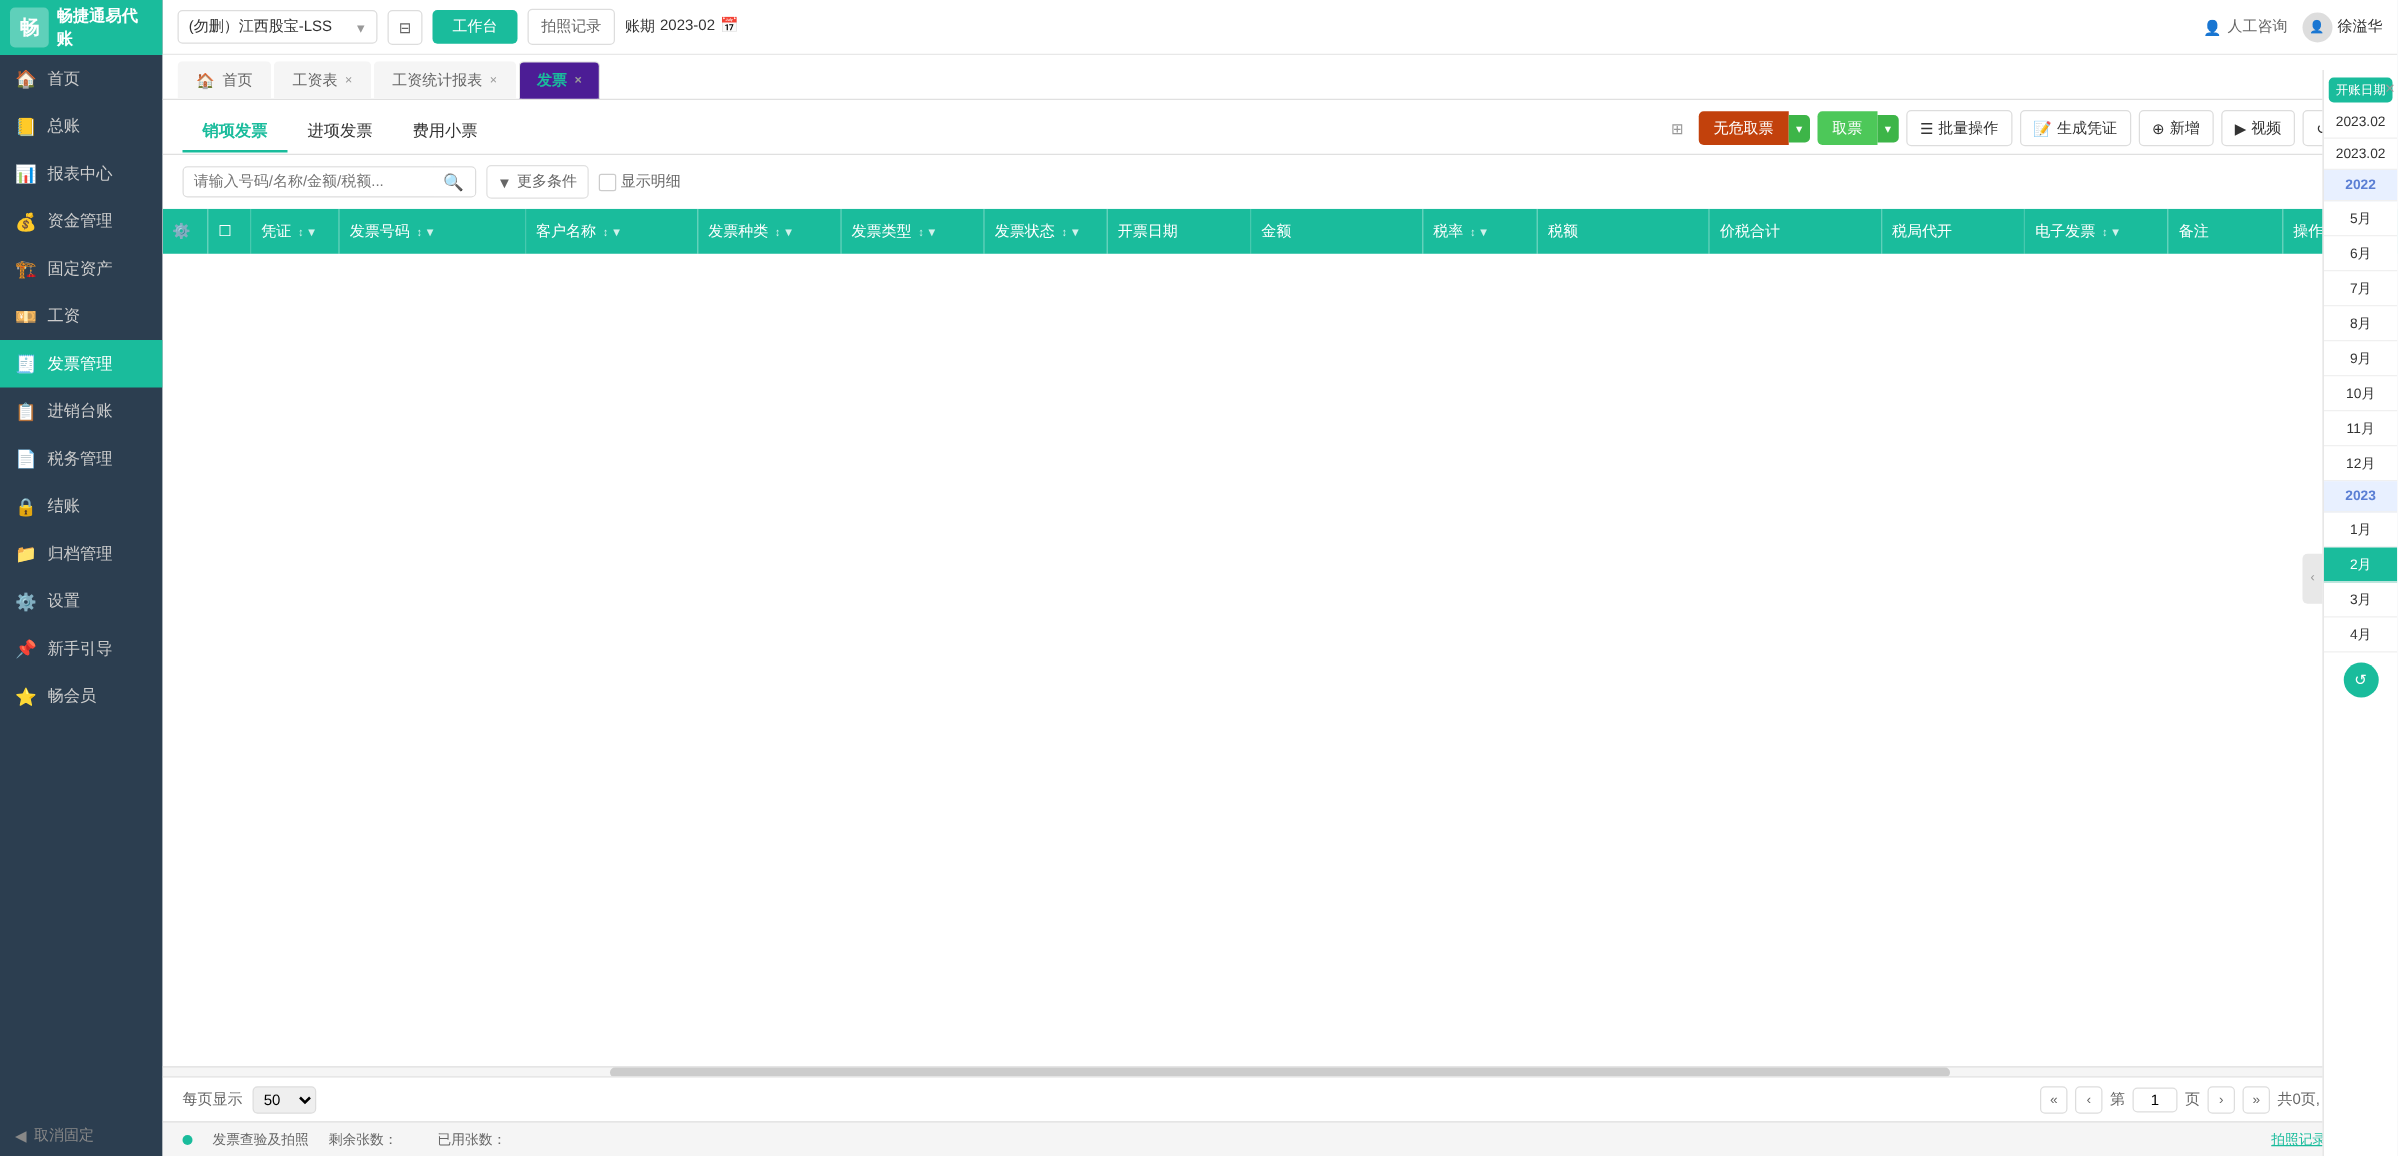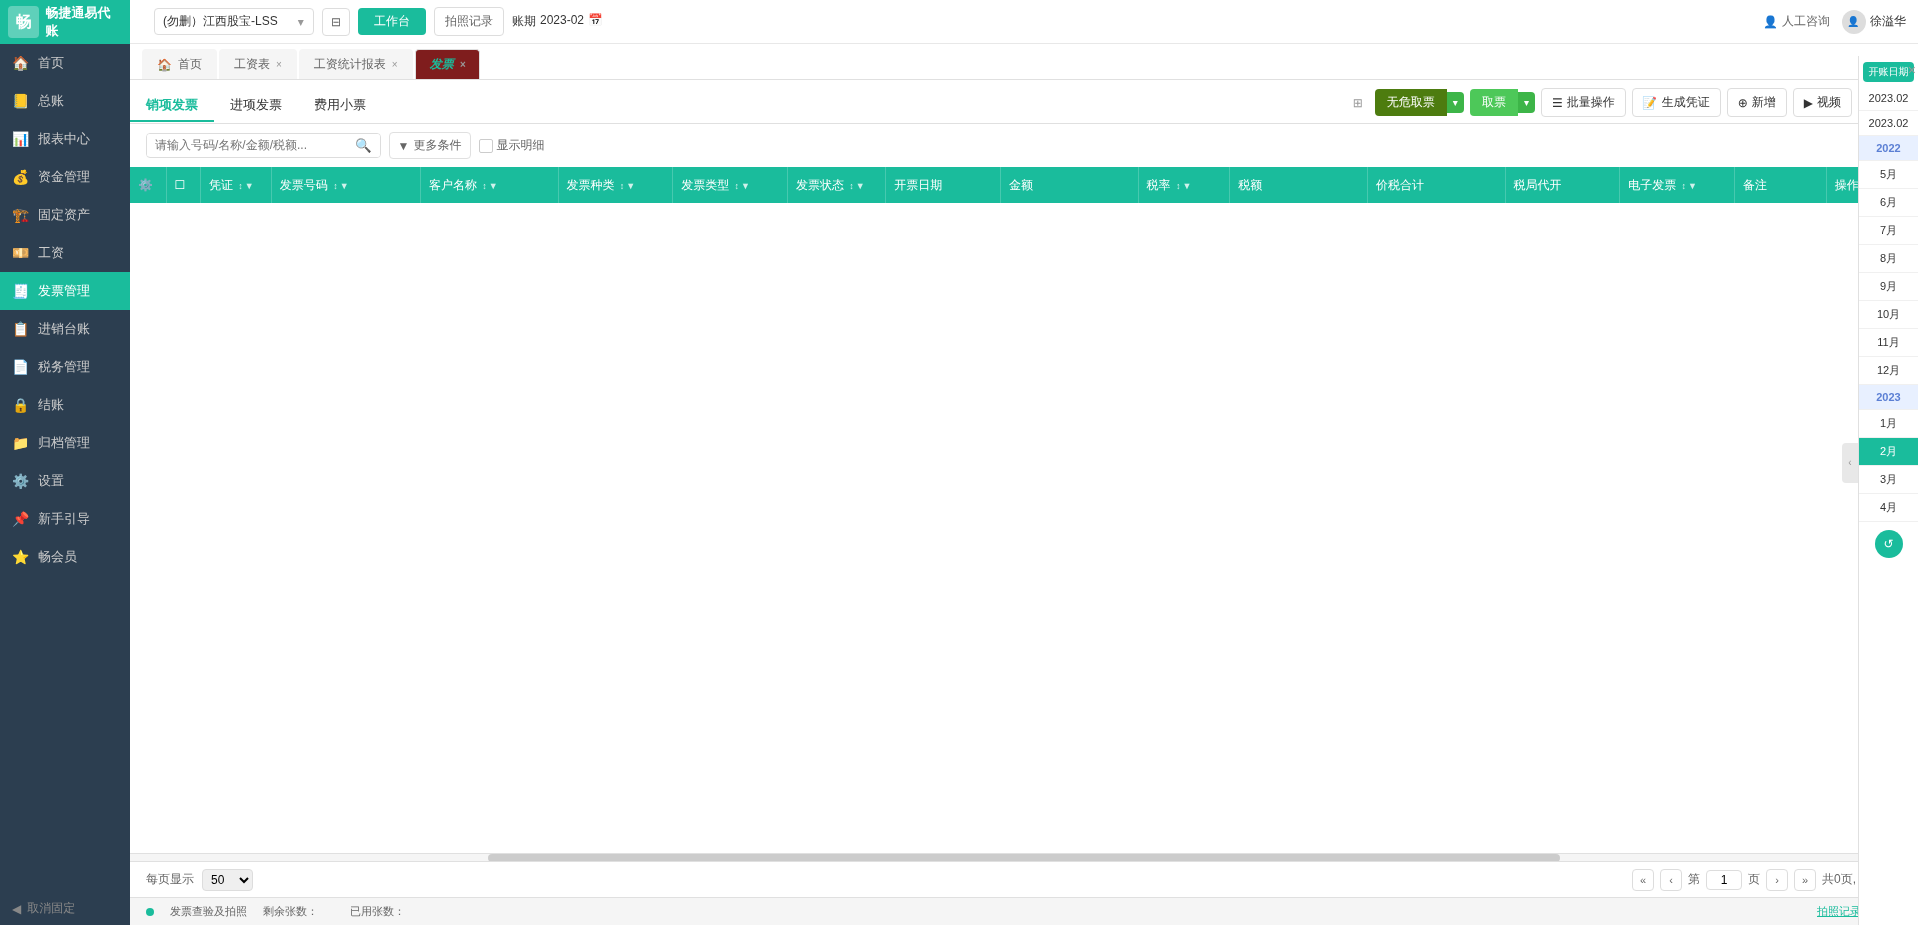--- a/index.html
+++ b/index.html
@@ -12,52 +12,52 @@
     .sidebar-item { display: flex; align-items: center; gap: 8px; padding: 10px 12px; cursor: pointer; color: #ccc; font-size: 13px; }
     .sidebar-item.active { background: #1abc9c; color: #fff; }
     .sidebar-item-icon { width: 18px; height: 18px; display: flex; align-items: center; justify-content: center; font-size: 14px; }
     .sidebar-bottom { margin-top: auto; padding: 8px 12px; display: flex; align-items: center; gap: 6px; color: #888; font-size: 12px; cursor: pointer; }
 
     
     .main { flex: 1; display: flex; flex-direction: column; overflow: hidden; position: relative; }
 
     
     .topbar { height: 44px; background: #fff; display: flex; align-items: center; padding: 0 12px; border-bottom: 1px solid #e8e8e8; gap: 8px; }
-    .company-select { display: flex; align-items: center; gap: 20px; border: 1px solid #ddd; border-radius: 4px; padding: 4px 8px; cursor: pointer; font-size: 12px; color: #333; background: #fff; min-width: 160px; margin-left: 12px; }
+    .company-select { display: flex; align-items: center; gap: 20px; border: 1px solid #ddd; border-radius: 4px; padding: 4px 8px; cursor: pointer; font-size: 12px; color: #333; background: #fff; min-width: 160px; }
     .company-select-arrow { color: #999; }
     .icon-btn { width: 28px; height: 28px; border: 1px solid #ddd; border-radius: 4px; display: flex; align-items: center; justify-content: center; cursor: pointer; color: #666; background: #fff; }
     .workspace-btn { background: #1abc9c; color: #fff; border: none; border-radius: 4px; padding: 5px 16px; cursor: pointer; font-size: 12px; }
     .switch-btn { background: #fff; color: #666; border: 1px solid #ddd; border-radius: 4px; padding: 5px 10px; cursor: pointer; font-size: 12px; }
     .period-display { display: flex; gap: 4px; font-size: 12px; color: #333; }
     .topbar-right { margin-left: auto; display: flex; align-items: center; gap: 12px; }
     .support-link { display: flex; align-items: center; gap: 4px; font-size: 12px; color: #666; cursor: pointer; }
     .user-info { display: flex; align-items: center; gap: 4px; font-size: 12px; color: #333; cursor: pointer; }
     .user-avatar { width: 24px; height: 24px; background: #ddd; border-radius: 50%; display: flex; align-items: center; justify-content: center; font-size: 10px; overflow: hidden; }
 
     
     .tabs-bar { height: 36px; background: #fff; display: flex; align-items: flex-end; padding: 0 12px; border-bottom: 1px solid #e0e0e0; gap: 2px; }
     .tab { padding: 6px 14px; font-size: 12px; cursor: pointer; color: #666; border: 1px solid transparent; border-bottom: none; border-radius: 4px 4px 0 0; display: flex; align-items: center; gap: 6px; background: #f5f5f5; }
-    .tab.active { background: #7f1d1d; color: #1abc9c; border-color: #e0e0e0; font-weight: bold; font-style: italic; }
+    .tab.active { background: #4c1d95; color: #1abc9c; border-color: #e0e0e0; font-weight: bold; }
     .tab-close { color: #999; font-size: 10px; }
     .tab-home { color: #666; font-size: 12px; }
 
     
     .content { flex: 1; background: #fff; display: flex; flex-direction: column; overflow: hidden; }
 
     
-    .sub-tabs { display: flex; align-items: center; padding: 8px 0 0; gap: 0; border-bottom: 1px solid #e0e0e0; }
+    .sub-tabs { display: flex; align-items: center; padding: 8px 16px 0; gap: 0; border-bottom: 1px solid #e0e0e0; }
     .sub-tab { padding: 6px 16px; font-size: 13px; cursor: pointer; color: #333; border-bottom: 2px solid transparent; }
     .sub-tab.active { color: #1abc9c; border-bottom: 2px solid #1abc9c; font-weight: bold; }
     .sub-tab-actions { margin-left: auto; display: flex; align-items: center; gap: 6px; padding-bottom: 6px; }
 
     
     .toolbar { display: flex; align-items: center; padding: 8px 16px; gap: 8px; flex-wrap: wrap; }
     .btn-outline { background: #fff; color: #333; border: 1px solid #ddd; border-radius: 4px; padding: 5px 10px; cursor: pointer; font-size: 12px; display: flex; align-items: center; gap: 4px; }
     .btn-dropdown { display: flex; align-items: center; }
-    .btn-dropdown-main { background: #4d7c0f; color: #fff; border: none; border-radius: 4px 0 0 4px; padding: 5px 12px; cursor: pointer; font-size: 12px; display: flex; align-items: center; gap: 4px; font-family: Liberation Mono, monospace; }
+    .btn-dropdown-main { background: #c2410c; color: #fff; border: none; border-radius: 4px 0 0 4px; padding: 5px 12px; cursor: pointer; font-size: 12px; display: flex; align-items: center; gap: 4px; font-family: Liberation Mono, monospace; }
     .btn-dropdown-arrow { background: #3db548; color: #fff; border: none; border-radius: 0 4px 4px 0; padding: 5px 6px; cursor: pointer; font-size: 10px; }
     .btn-take-dropdown-main { background: #4dc859; color: #fff; border: none; border-radius: 4px 0 0 4px; padding: 5px 12px; cursor: pointer; font-size: 12px; }
     .btn-take-dropdown-arrow { background: #3db548; color: #fff; border: none; border-radius: 0 4px 4px 0; padding: 5px 6px; cursor: pointer; font-size: 10px; }
     .search-input-wrap { display: flex; align-items: flex-start; border: 1px solid #ddd; border-radius: 4px; overflow: hidden; }
     .search-input-wrap input { border: none; outline: none; padding: 4px 8px; font-size: 12px; width: 200px; }
     .search-input-wrap .search-icon-btn { background: #fff; border: none; padding: 4px 8px; cursor: pointer; color: #999; }
     .filter-btn { display: flex; align-items: center; gap: 4px; padding: 4px 8px; cursor: pointer; color: #666; font-size: 12px; border: 1px solid #e0e0e0; border-radius: 4px; background: #fff; }
     .show-detail { display: flex; align-items: center; gap: 4px; font-size: 12px; color: #666; cursor: pointer; }
     .checkbox-custom { width: 14px; height: 14px; border: 1px solid #ccc; border-radius: 2px; display: inline-block; }
 

